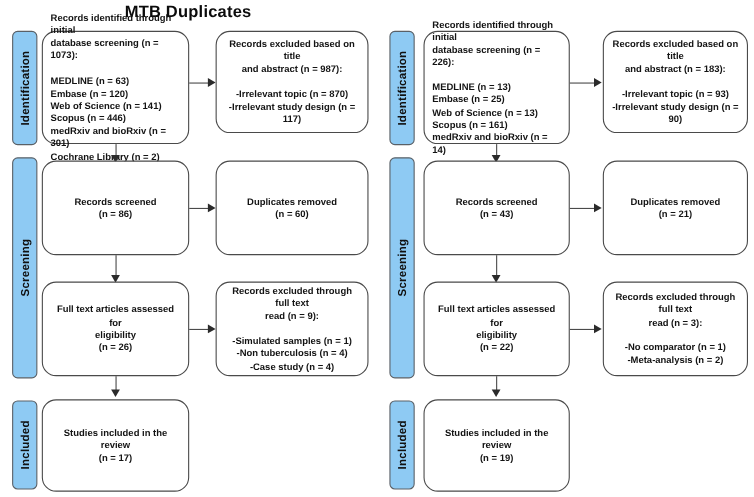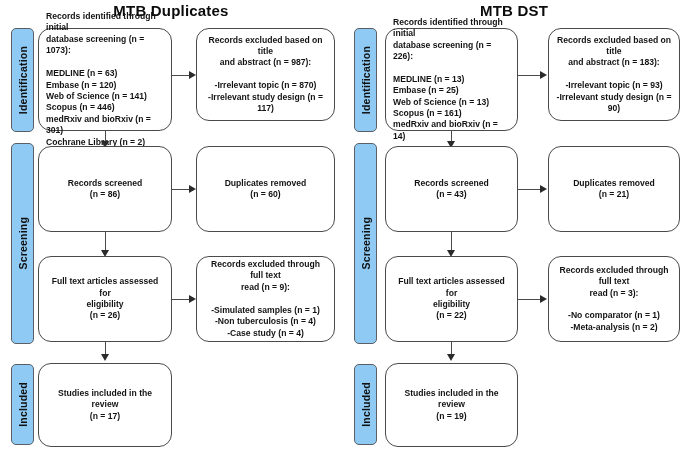--- a/index.html
+++ b/index.html
@@ -184,21 +184,20 @@
   <div class="arrow-head arrow-down" style="left:101px; top:354px;"></div>
 
   <div class="flow-box" style="left:38px; top:363px; width:134px; height:84px;">
     <div class="box-text ta-center">Studies included in the review
 (n = 17)</div>
   </div>
 </div>
 
 <div class="panel" id="panel-right">
 
-  <div class="panel-title">MTB DST</div>
 
   <div class="stage-bar" style="left:11px; top:28px; width:23px; height:104px;">
     <span class="stage-bar-label">Identification</span>
   </div>
   <div class="stage-bar" style="left:11px; top:143px; width:23px; height:201px;">
     <span class="stage-bar-label">Screening</span>
   </div>
   <div class="stage-bar" style="left:11px; top:364px; width:23px; height:81px;">
     <span class="stage-bar-label">Included</span>
   </div>

